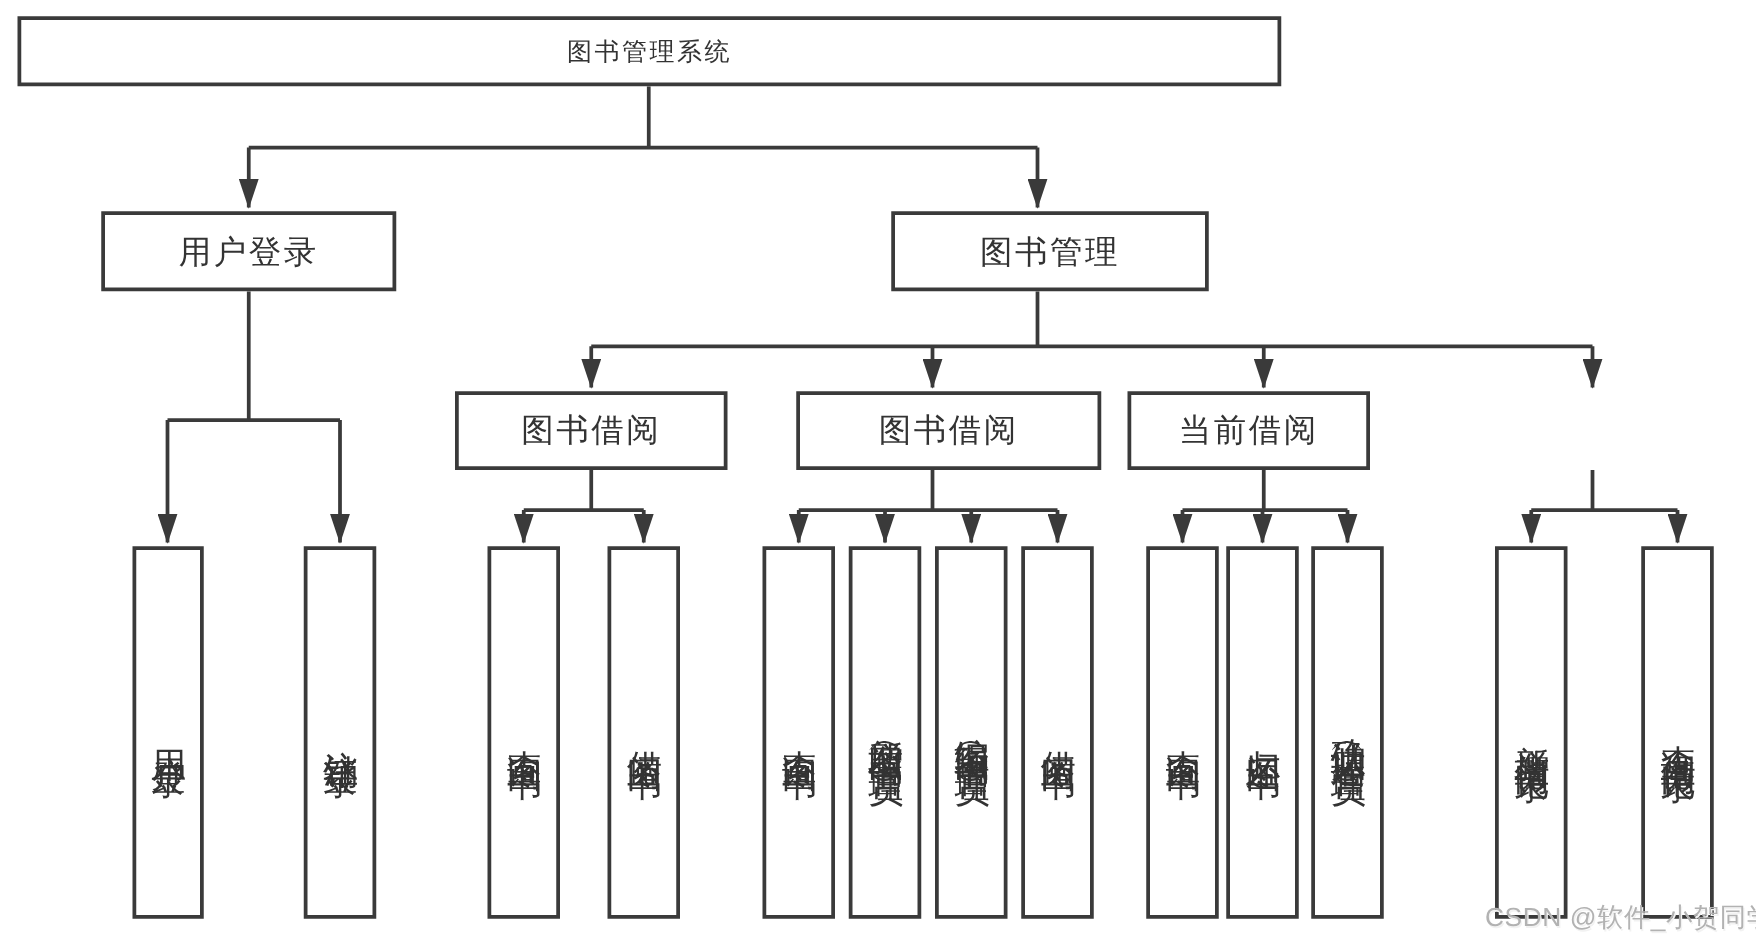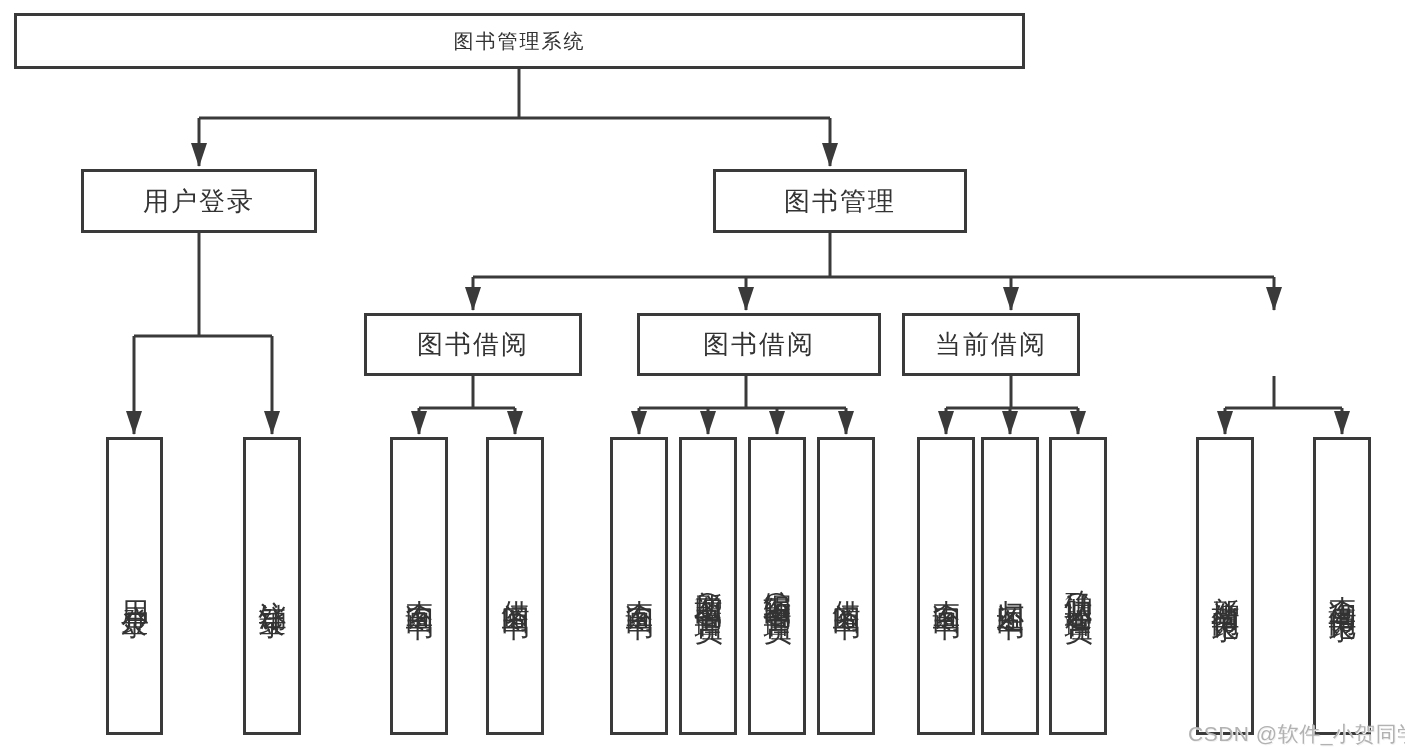--- a/index.html
+++ b/index.html
@@ -111,21 +111,21 @@
     </g>
   </svg>
 
   <div class="box title" style="left:14px; top:13px; width:1011px; height:56px;">图书管理系统</div>
 
   <div class="box" style="left:81px; top:169px; width:236px; height:64px;">用户登录</div>
   <div class="box" style="left:713px; top:169px; width:254px; height:64px;">图书管理</div>
 
   <div class="box" style="left:364px; top:313px; width:218px; height:63px;">图书借阅</div>
   <div class="box" style="left:637px; top:313px; width:244px; height:63px;">图书借阅</div>
-  <div class="box" style="left:902px; top:313px; width:178px; height:63px;">当前借阅</div>
+  <div class="box" style="left:902px; top:313px; width:194px; height:63px;">当前借阅</div>
 
   <div class="box vbox" style="left:106px; top:437px; width:57px; height:298px;">用户登录</div>
   <div class="box vbox" style="left:243px; top:437px; width:58px; height:298px;">注销登录</div>
 
   <div class="box vbox" style="left:390px; top:437px; width:58px; height:298px;">查询图书</div>
   <div class="box vbox" style="left:486px; top:437px; width:58px; height:298px;">借阅图书</div>
 
   <div class="box vbox" style="left:610px; top:437px; width:58px; height:298px;">查询图书</div>
   <div class="box vbox" style="left:679px; top:437px; width:58px; height:298px;">新增图书（管理员）</div>
   <div class="box vbox" style="left:748px; top:437px; width:58px; height:298px;">编辑图书（管理员）</div>

